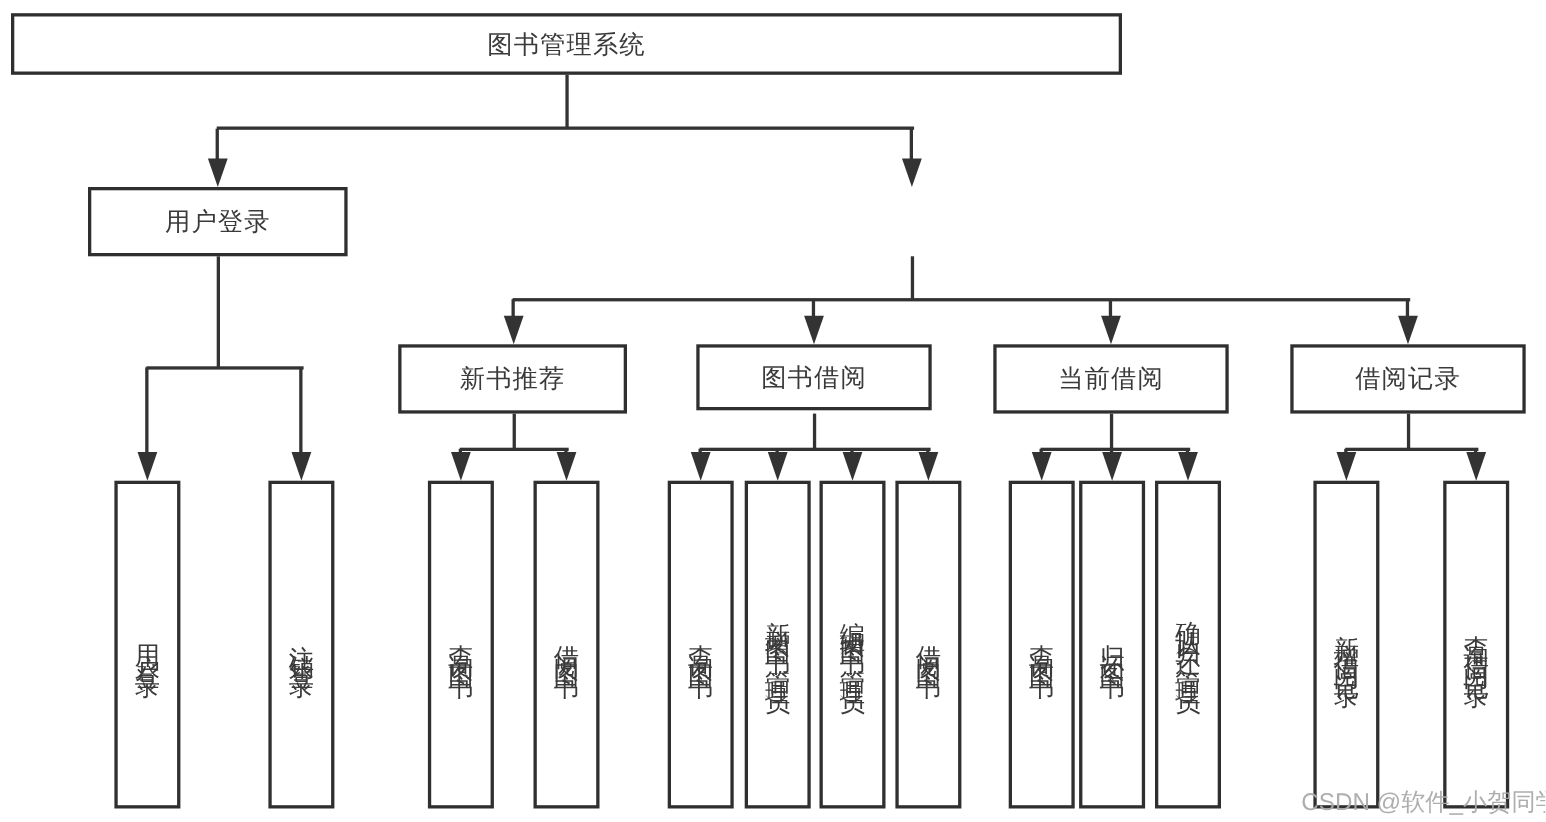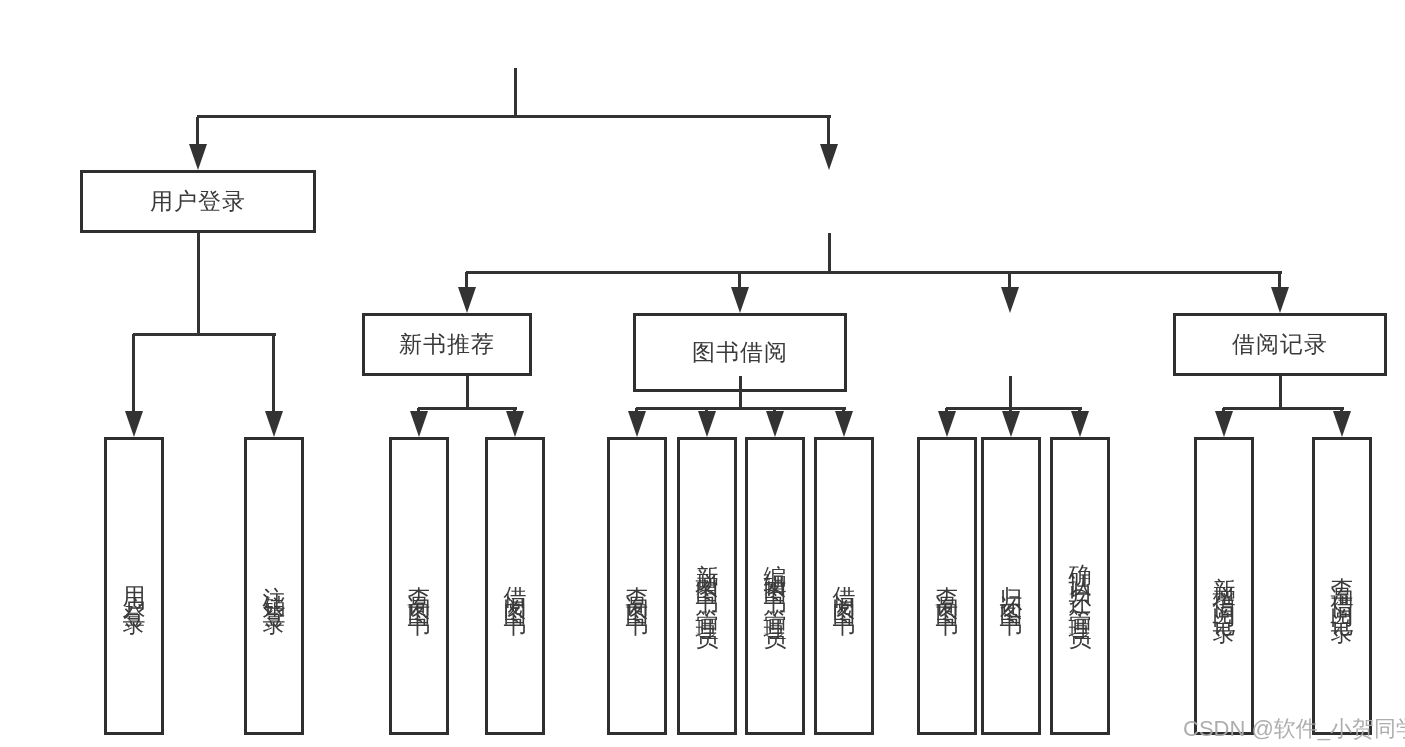--- a/index.html
+++ b/index.html
@@ -32,30 +32,36 @@
   .watermark{
     position:absolute;left:1183px;top:714px;
     font-size:22px;color:rgba(170,170,170,0.95);white-space:nowrap;z-index:5;
   }
 </style>
 </head>
 <body>
 
 <div class="canvas">
 
+  <div class="node" style="left:10px;top:12px;width:1010px;height:56px">
+    <span class="hlabel">图书管理系统</span>
+  </div>
 
   <div class="node" style="left:80px;top:170px;width:236px;height:63px">
     <span class="hlabel">用户登录</span>
   </div>
 
-  <div class="node" style="left:362px;top:313px;width:170px;height:63px">
+  <div class="node" style="left:362px;top:313px;width:208px;height:63px">
     <span class="hlabel">新书推荐</span>
   </div>
-  <div class="node" style="left:633px;top:313px;width:214px;height:79px">
+  <div class="node" style="left:633px;top:313px;width:214px;height:60px">
     <span class="hlabel">图书借阅</span>
+  </div>
+  <div class="node" style="left:903px;top:313px;width:214px;height:63px">
+    <span class="hlabel">当前借阅</span>
   </div>
   <div class="node" style="left:1173px;top:313px;width:214px;height:63px">
     <span class="hlabel">借阅记录</span>
   </div>
 
   <div class="node leaf" style="left:104px;top:437px;width:60px;height:298px">
     <span class="vlabel">用户登录</span>
   </div>
   <div class="node leaf" style="left:244px;top:437px;width:60px;height:298px">
     <span class="vlabel">注销登录</span>

